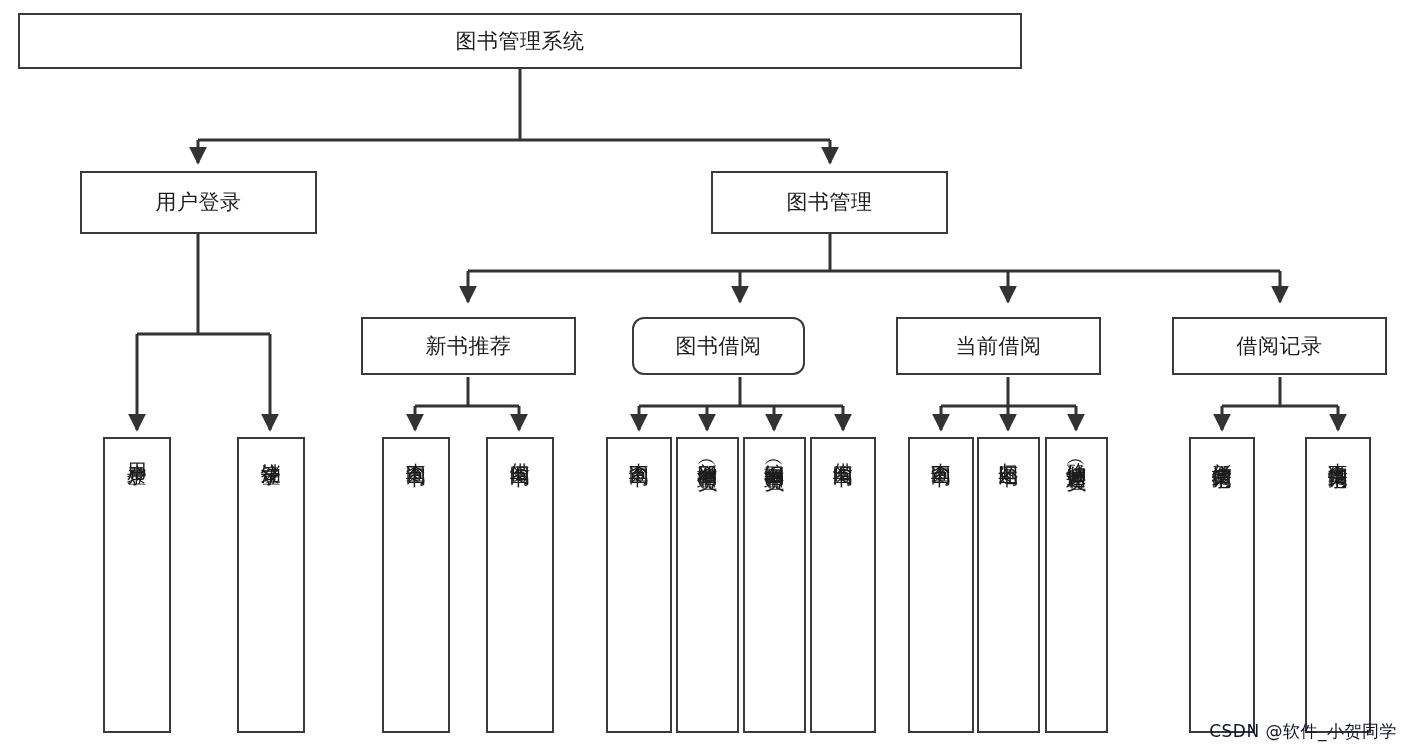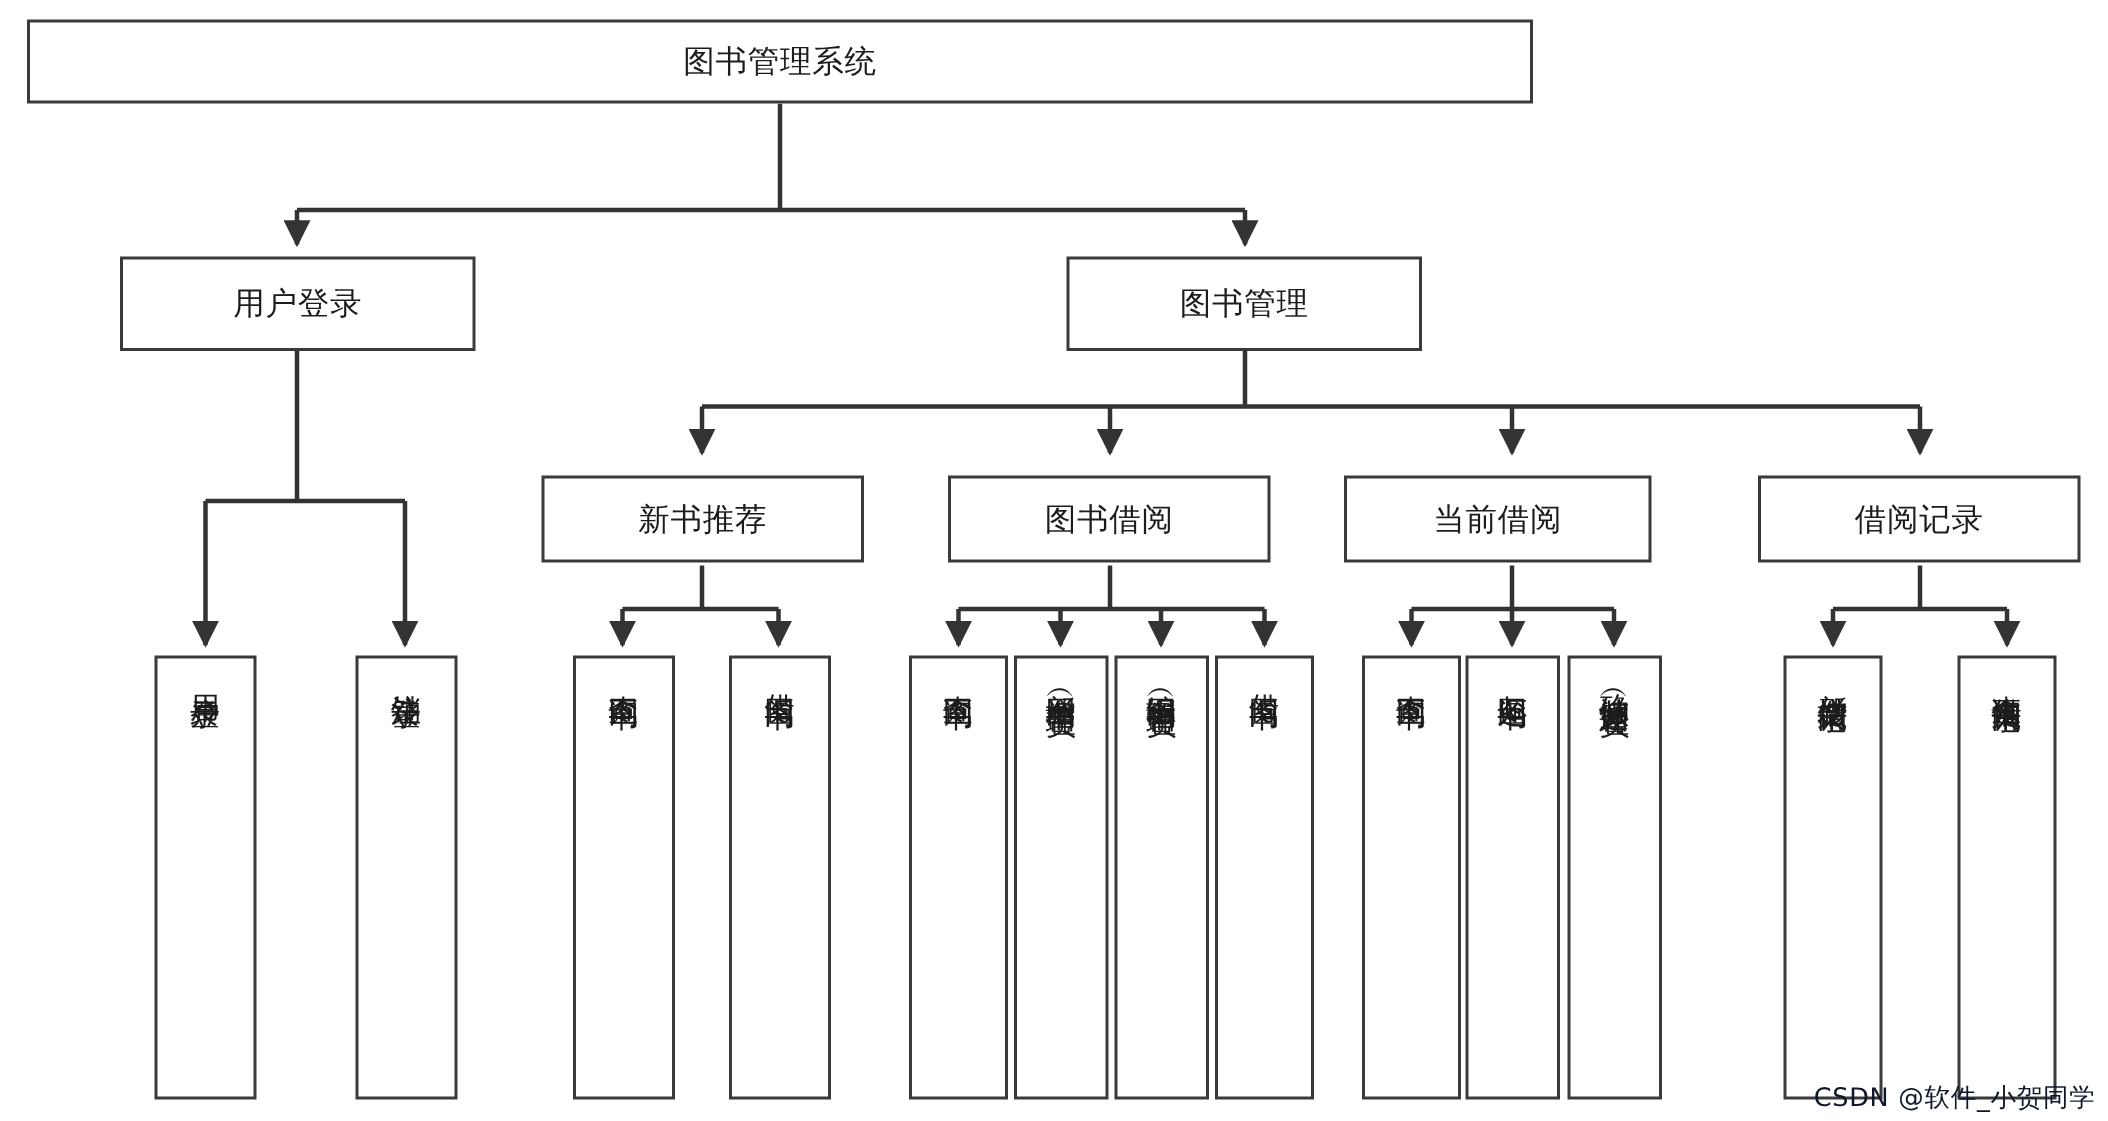--- a/index.html
+++ b/index.html
@@ -131,21 +131,21 @@
   <div class="node horizontal" style="left:80px; top:171px; width:237px; height:63px;">
     <span class="node-label">用户登录</span>
   </div>
   <div class="node horizontal" style="left:361px; top:317px; width:215px; height:58px;">
     <span class="node-label">新书推荐</span>
   </div>
 
   <div class="node horizontal" style="left:711px; top:171px; width:237px; height:63px;">
     <span class="node-label">图书管理</span>
   </div>
-  <div class="node horizontal" style="left:632px; top:317px; width:215px; height:58px;">
+  <div class="node horizontal" style="left:632px; top:317px; width:173px; height:58px;border-radius:12px;">
     <span class="node-label">图书借阅</span>
   </div>
   <div class="node horizontal" style="left:896px; top:317px; width:205px; height:58px;">
     <span class="node-label">当前借阅</span>
   </div>
   <div class="node horizontal" style="left:1172px; top:317px; width:215px; height:58px;">
     <span class="node-label">借阅记录</span>
   </div>
 
   <div class="node vertical" style="left:103px; top:437px; width:68px; height:296px;">

